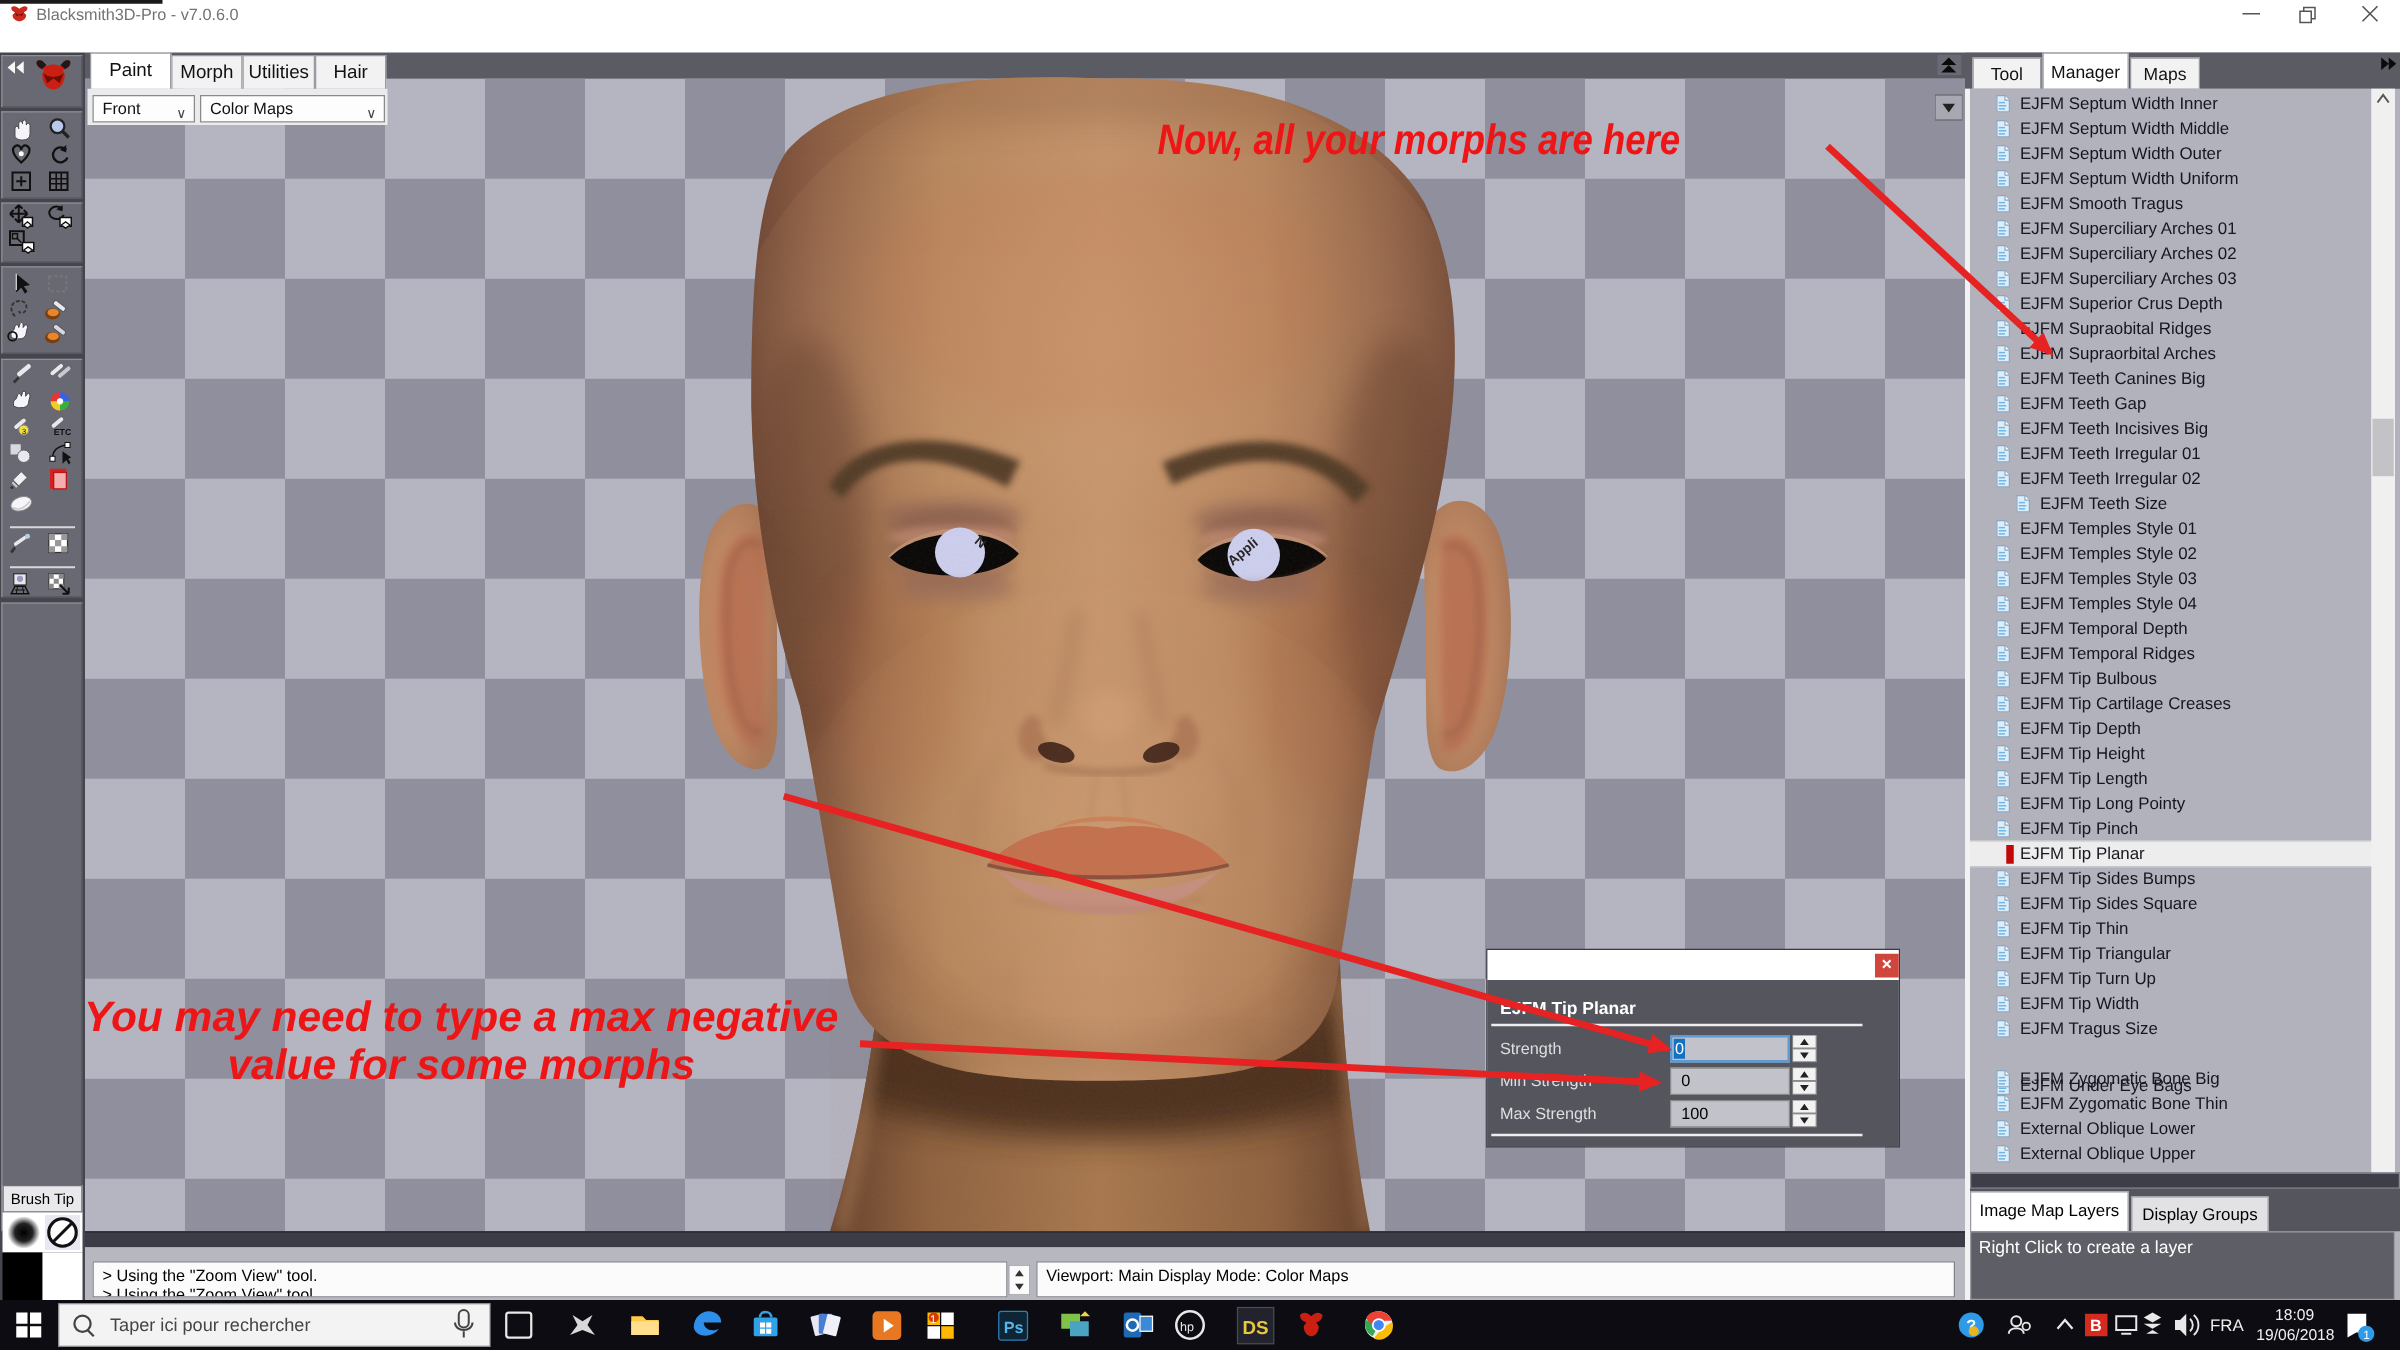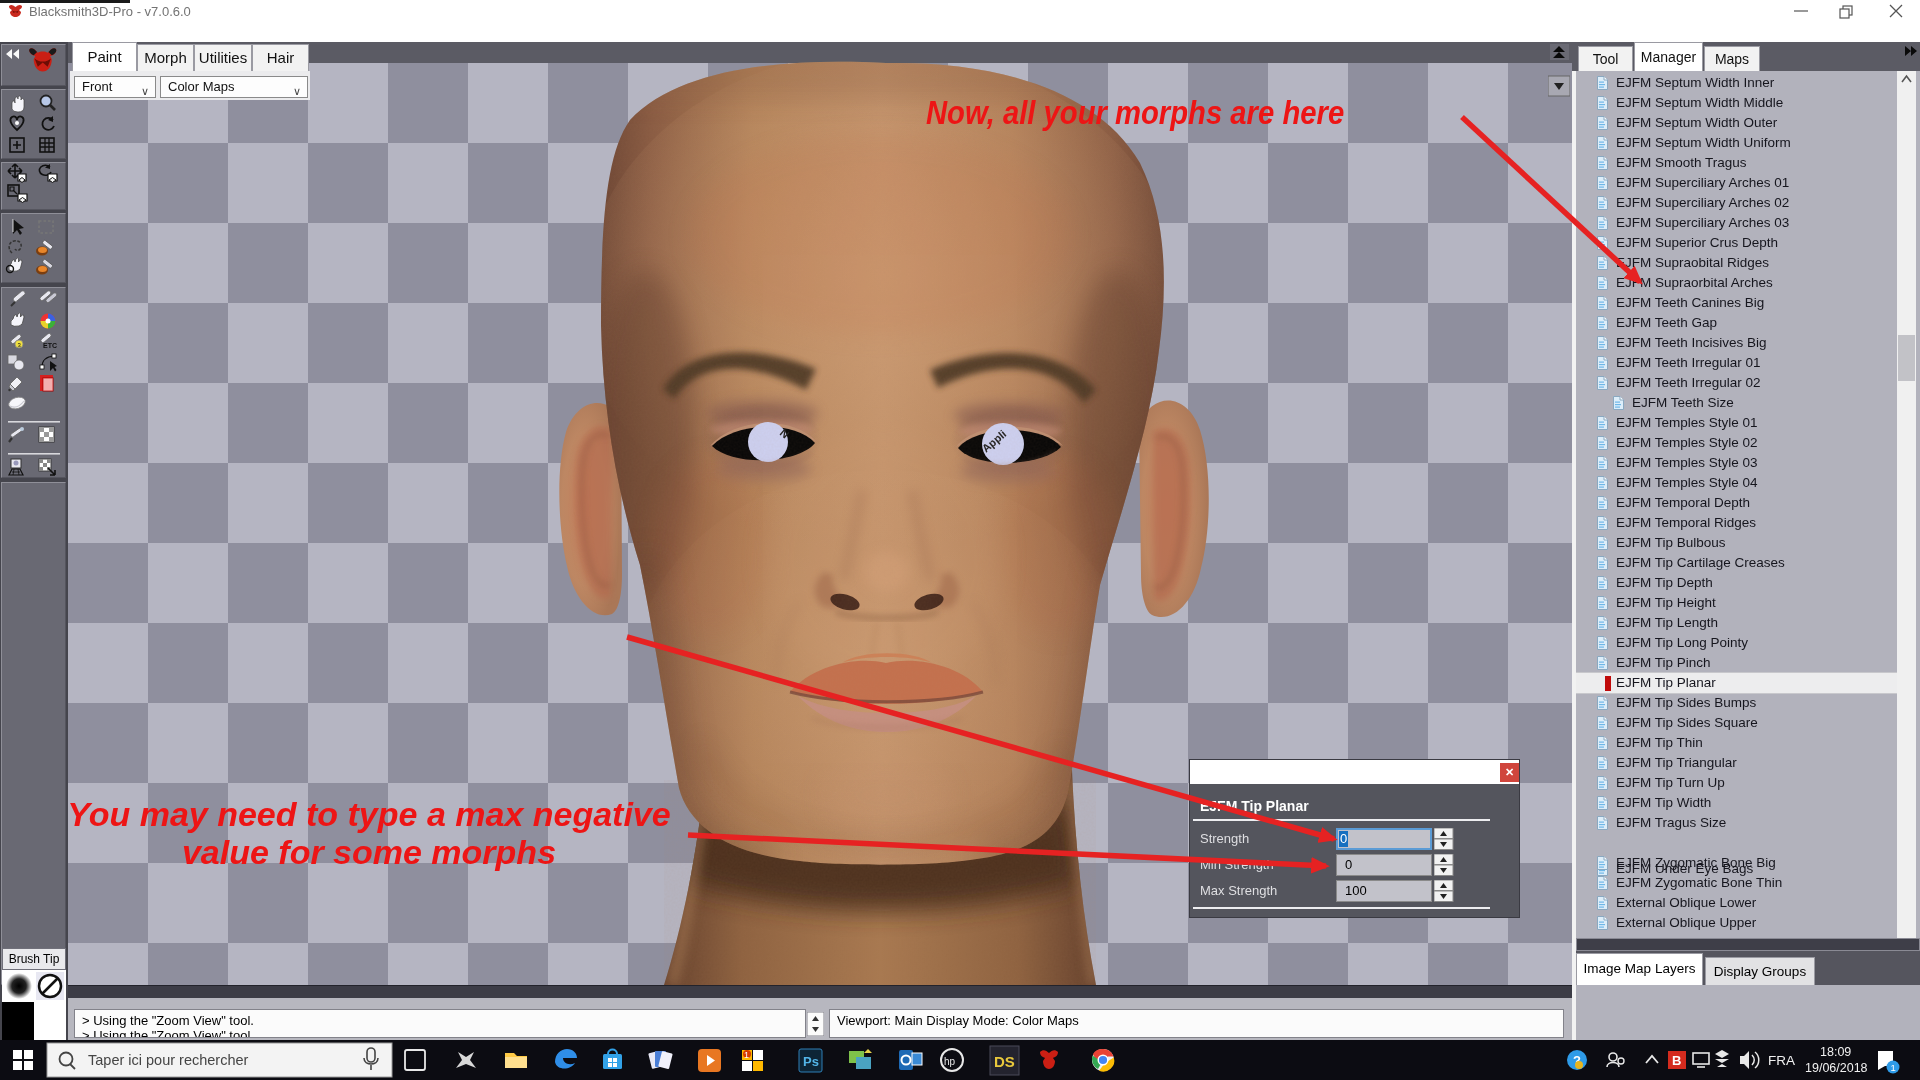--- a/index.html
+++ b/index.html
@@ -874,20 +874,21 @@
         <path d="M5,893 L9.5,899 L14,893" fill="none" stroke="#555" stroke-width="1.6"></path>
       </svg>
     </div>
 
     <div style="position:absolute;left:4px;top:896px;width:344px;height:13px;background:#3e3e48;border:1px solid #8a8a94;"></div>
 
     <div style="position:absolute;left:4px;top:909px;width:344px;height:34px;background:#55555e;"></div>
     <div style="position:absolute;left:4px;top:911px;width:127px;height:32px;background:#fff;border:1px solid #9a9aa2;border-bottom:none;font-size:13.5px;color:#000;text-align:center;line-height:30px;">Image Map Layers</div>
     <div style="position:absolute;left:133px;top:915px;width:110px;height:28px;background:#e2e2e4;border:1px solid #9a9aa2;border-bottom:none;font-size:13.5px;color:#000;text-align:center;line-height:27px;">Display Groups</div>
 
+    <div style="position:absolute;left:4px;top:943px;width:340px;height:55px;background:#5e5e67;border:1px solid #9a9aa2;font-size:14px;color:#fff;padding:3px 0 0 6px;">Right Click to create a layer</div>
   </div>
 
   <div class="abs" style="left:1189px;top:759px;width:331px;height:159px;z-index:5;border:1px solid #3a3a42;">
     <div style="position:absolute;left:0;top:0;width:329px;height:24px;background:#fff;"></div>
     <div style="position:absolute;left:310px;top:3px;width:19px;height:19px;background:#d0453c;color:#fff;
          font-size:11px;font-weight:bold;text-align:center;line-height:18px;">✕</div>
     <div style="position:absolute;left:0;top:24px;width:329px;height:133px;background:#54555d;">
       <div style="position:absolute;left:10px;top:14px;font-size:14px;font-weight:bold;color:#fff;">EJFM Tip Planar</div>
       <div style="position:absolute;left:3px;top:35px;width:297px;height:2px;background:#ededf0;"></div>
       <div style="position:absolute;left:10px;top:47px;font-size:13px;color:#dfdfe2;">Strength</div>

